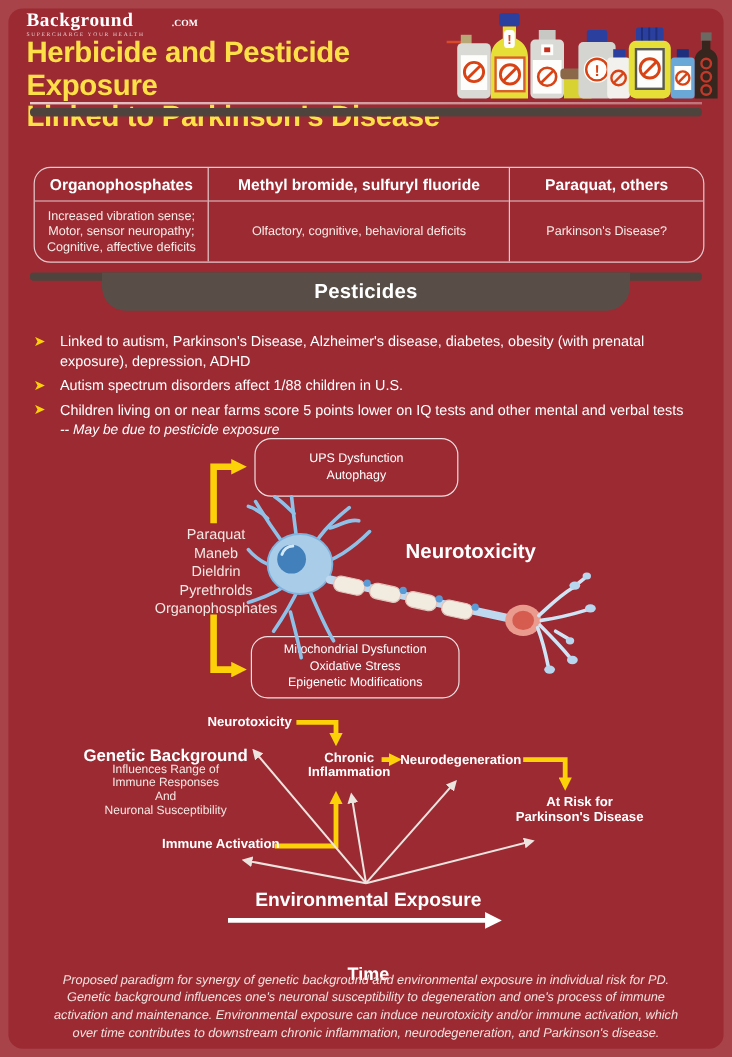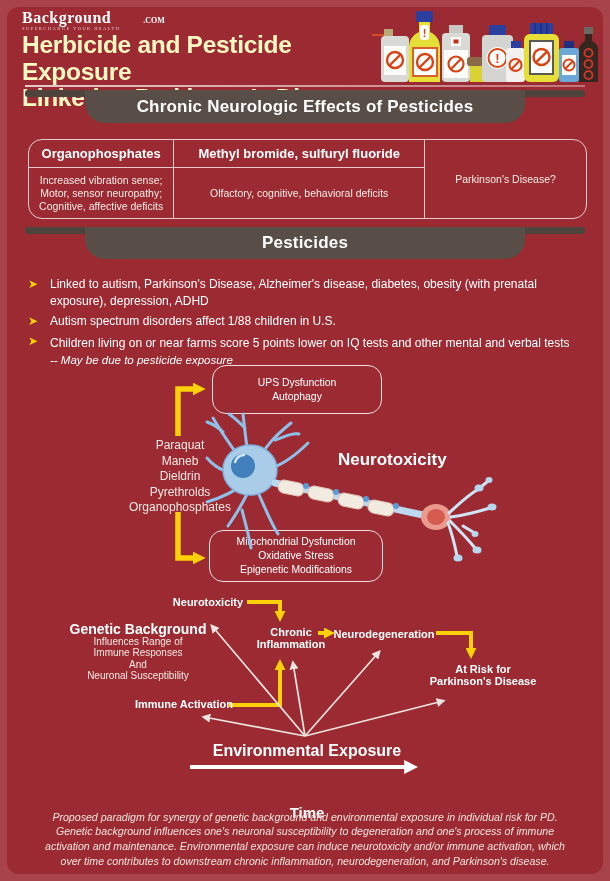--- a/index.html
+++ b/index.html
@@ -6,21 +6,21 @@
   .poster{position:relative;width:610px;height:881px;background:#a8434a;overflow:hidden;
           font-family:"Liberation Sans", sans-serif;}
   .bg{position:absolute;left:7px;top:7px;right:7px;bottom:7px;background:#9c2a33;border-radius:12px;}
   .abs{position:absolute;}
 
   
   .logo{left:22px;top:10px;color:#fff;font-family:"Liberation Serif", serif;line-height:1;}
   .logo-main{font-size:16px;font-weight:bold;letter-spacing:.5px;}
   .logo-com{font-size:8px;font-weight:bold;padding-left:32px;}
   .logo-tag{font-size:4.6px;letter-spacing:1.4px;color:#e8c9c9;margin-top:1px;}
-  .title{left:22px;top:32px;width:360px;color:#fef9c3;font-size:24.5px;font-weight:bold;
+  .title{left:22px;top:32px;width:360px;color:#fde047;font-size:24.5px;font-weight:bold;
          line-height:26.5px;letter-spacing:-.3px;}
   .divider{left:25px;top:85px;width:560px;height:2px;background:linear-gradient(90deg,rgba(255,255,255,.75),rgba(255,255,255,.35));}
 
   
   .bar{height:7px;background:#4e443d;border-radius:3px;}
   .ribbon{background:#584e47;border-radius:0 0 20px 20px;display:flex;align-items:center;justify-content:center;}
   .ribbon span{color:#fff;font-size:17px;font-weight:bold;letter-spacing:.2px;}
 
   
   .ptable{left:28px;top:139px;width:557px;height:78px;border:1px solid rgba(255,255,255,.75);
@@ -131,36 +131,34 @@
     <rect x="212" y="19" width="9" height="7" fill="#6a6a62"></rect>
     <path d="M213,26 h7 v7 c4,2 6,5 6,9 v32 h-19 v-32 c0,-4 2,-7 6,-9 z" fill="#37261e"></path>
     <circle cx="216.5" cy="45" r="4" fill="none" stroke="#c0392b" stroke-width="2"></circle>
     <circle cx="216.5" cy="56" r="4" fill="none" stroke="#c0392b" stroke-width="2"></circle>
     <circle cx="216.5" cy="67" r="4" fill="none" stroke="#c0392b" stroke-width="2"></circle>
   </svg>
 
   <div class="abs divider"></div>
 
   <div class="abs bar" style="left:25px;top:90px;width:560px;"></div>
-  <div class="abs ribbon" style="left:85px;top:90px;width:440px;height:33px;">
-    <span>Chronic Neurologic Effects of Pesticides</span>
-  </div>
 
   <div class="abs ptable">
     <div class="col" style="width:26%">
       <div class="th">Organophosphates</div>
       <div class="td">Increased vibration sense;
 Motor, sensor neuropathy;
 Cognitive, affective deficits</div>
     </div>
     <div class="col" style="width:45%">
       <div class="th">Methyl bromide, sulfuryl fluoride</div>
       <div class="td">Olfactory, cognitive, behavioral deficits</div>
     </div>
     <div class="col" style="width:29%">
+      <div class="th">Paraquat, others</div>
       <div class="td">Parkinson's Disease?</div>
     </div>
   </div>
 
   <div class="abs bar" style="left:25px;top:227px;width:560px;"></div>
   <div class="abs ribbon" style="left:85px;top:227px;width:440px;height:32px;">
     <span>Pesticides</span>
   </div>
 
   <div class="abs bullets">

